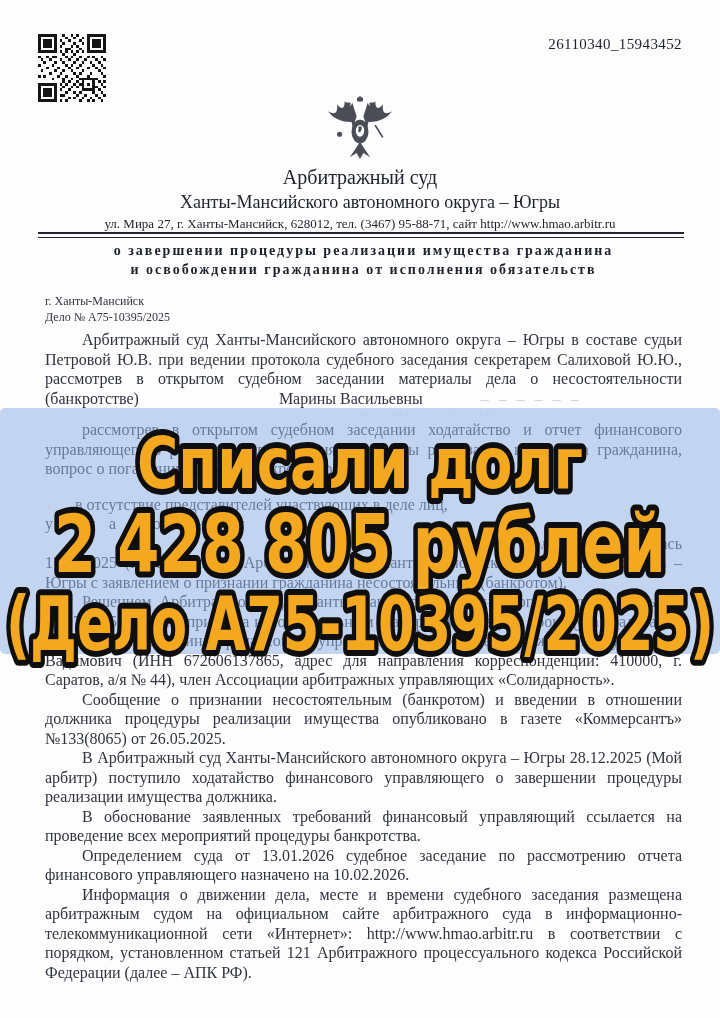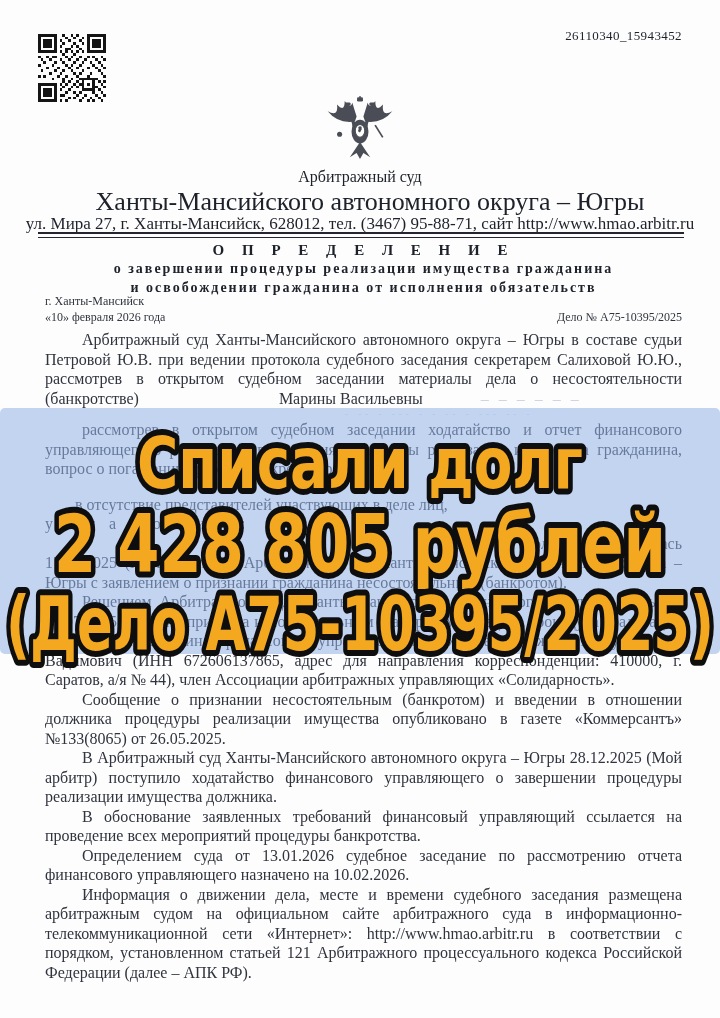--- a/index.html
+++ b/index.html
@@ -15,28 +15,28 @@
     position:relative;
     width:720px;height:1018px;
     background:#fdfdfd;
     font-family:"Liberation Serif", serif;
     color:var(--ink);
     overflow:hidden;
   }
   
   .qr{position:absolute;top:34px;left:38px;width:68px;height:68px;}
   .doc-number{
-    position:absolute;top:28px;right:38px;
-    font-size:13px;color:var(--ink-dark);letter-spacing:.4px;
+    position:absolute;top:36px;right:38px;
+    font-size:15px;color:var(--ink-dark);letter-spacing:.4px;
   }
   .emblem{position:absolute;top:96px;left:50%;transform:translateX(-50%);width:86px;height:68px;}
   .court-header{position:absolute;top:165px;left:0;width:100%;text-align:center;color:var(--ink-dark);}
-  .court1{font-size:16px;line-height:24px;}
-  .court2{font-size:26px;line-height:26px;padding-left:20px;}
-  .addr{font-size:17px;line-height:16px;margin-top:1px;}
+  .court1{font-size:20px;line-height:24px;}
+  .court2{font-size:18px;line-height:26px;padding-left:20px;}
+  .addr{font-size:13px;line-height:16px;margin-top:1px;}
   .rule{
     position:absolute;top:232px;left:38px;right:36px;height:3px;
     border-top:2.4px solid #23262e;border-bottom:1.6px solid #23262e;
   }
   
   .title-block{position:absolute;top:241px;left:45px;right:38px;text-align:center;color:var(--ink-dark);}
   .t1{font-weight:bold;font-size:15px;letter-spacing:7px;line-height:18px;}
   .t2{font-weight:bold;font-size:14px;letter-spacing:2px;line-height:16.5px;margin-top:2px;}
   
   .meta{position:absolute;top:294px;left:45px;right:38px;font-size:12px;}
@@ -127,29 +127,27 @@
 
   <div class="court-header">
     <div class="court1">Арбитражный суд</div>
     <div class="court2">Ханты-Мансийского автономного округа – Югры</div>
     <div class="addr">ул. Мира 27, г. Ханты-Мансийск, 628012, тел. (3467) 95-88-71, сайт http://www.hmao.arbitr.ru</div>
   </div>
 
   <div class="rule"></div>
 
   <div class="title-block">
-    <div class="t1">О П Р Е Д Е Л Е Н И Е</div>
     <div class="t2">о завершении процедуры реализации имущества гражданина</div>
     <div class="t2">и освобождении гражданина от исполнения обязательств</div>
   </div>
 
   <div class="meta">
     <div>г. Ханты-Мансийск</div>
     <div class="meta-row">
-      <span>«10» февраля 2026 года</span>
       <span>Дело № А75-10395/2025</span>
     </div>
   </div>
 
   <div class="body-text">
     <p class="para"><span>Арбитражный суд Ханты-Мансийского автономного округа – Югры в составе судьи Петровой Ю.В. при ведении протокола судебного заседания секретарем Салиховой Ю.Ю., рассмотрев в открытом судебном заседании материалы дела о несостоятельности (банкротстве)</span><span class="gap g1"></span><span>Марины Васильевны</span><span class="gap g2"></span><span class="redact">– – – – – –</span></p>
     <div class="ghost">- -- -  --- -  - -- -  --- -- -</div>
     <p class="para">рассмотрев в открытом судебном заседании ходатайство и отчет финансового управляющего о результатах проведения процедуры реализации имущества гражданина, вопрос о погашении требований кредиторов,</p>
     <p class="para single-line">в отсутствие представителей участвующих в деле лиц,</p>
     <p class="para center-line">у с т а н о в и л :</p>

